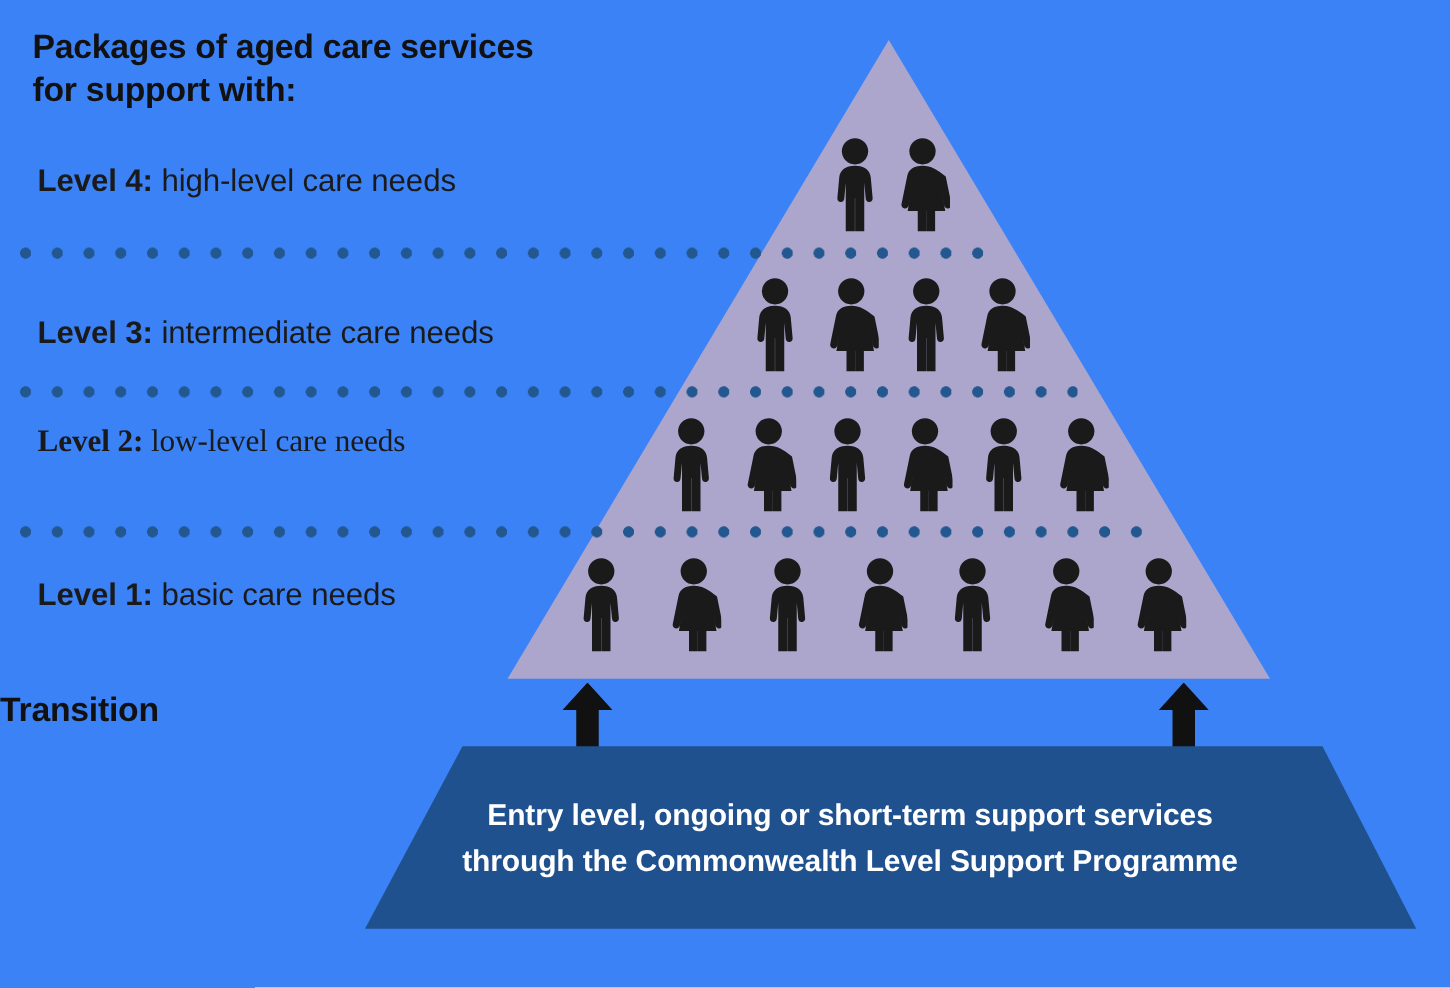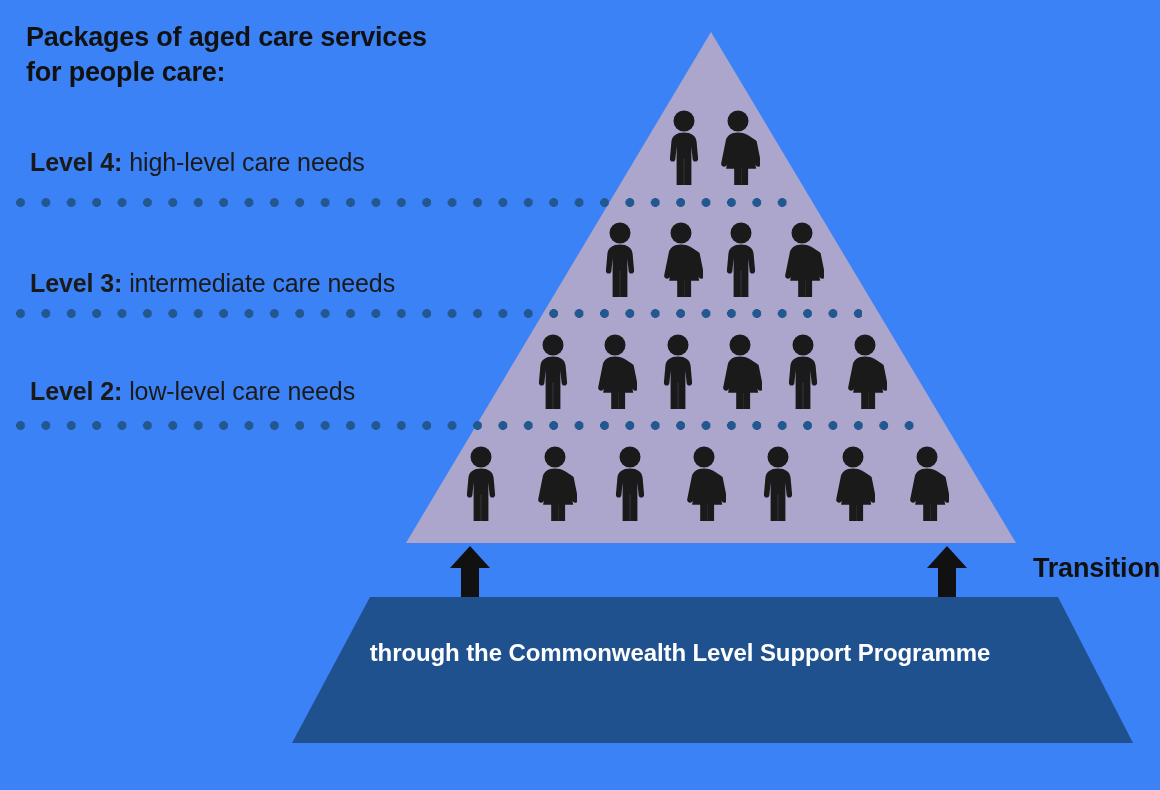--- a/index.html
+++ b/index.html
@@ -34,31 +34,30 @@
   }
   .heading .ln { display: block; }
 
   .level-label {
     position: absolute;
     left: 30px;
     font-size: 25px;
     color: #1a1a1a;
     white-space: nowrap;
     letter-spacing: -0.1px;
-    margin-top: 17px;
   }
   .level-label .lv {
     font-weight: bold;
   }
   .level-label .desc {
     font-weight: normal;
   }
   #label-l4 { top: 131px; }
   #label-l3 { top: 252px; }
-  #label-l2 { top: 360px; }
+  #label-l2 { top: 340px; font-family: Liberation Serif, serif; }
   #label-l1 { top: 462px; }
 
   
   .divider {
     position: absolute;
     left: 16px;
     height: 9px;
     background-image: radial-gradient(circle at 4.5px 4.5px, #23578f 4.2px, rgba(255,255,255,0) 4.6px);
     background-size: 25.4px 9px;
     background-repeat: repeat-x;
@@ -93,21 +92,21 @@
   #row-l3 { left: 598px; top: 222px; width: 226px; }
   #row-l2 { left: 531px; top: 334px; width: 356px; }
   #row-l1 { left: 459px; top: 446px; width: 490px; }
 
   
   #transition-label {
     position: absolute;
     left: 0;
     top: 553px;
     width: 1160px;
-    text-align: right;
+    text-align: left;
     font-size: 27px;
     font-weight: bold;
     color: #111111;
     letter-spacing: -0.2px;
   }
   .arrow-up {
     position: absolute;
     top: 546px;
   }
   #arrow-left  { left: 450px; }
@@ -140,31 +139,34 @@
 <body>
 
 <div id="stage">
 
   <svg id="pyramid" viewBox="0 0 1160 790">
     <polygon points="711,32 1016,543 406,543" fill="#aca6cc"></polygon>
   </svg>
 
   <div class="heading">
     <span class="ln">Packages of aged care services</span>
-    <span class="ln">for people care:</span>
+    <span class="ln">for support with:</span>
   </div>
 
   <div class="level-label" id="label-l4">
     <span class="lv">Level 4:</span><span class="desc"> high-level care needs</span>
   </div>
   <div class="level-label" id="label-l3">
     <span class="lv">Level 3:</span><span class="desc"> intermediate care needs</span>
   </div>
   <div class="level-label" id="label-l2">
     <span class="lv">Level 2:</span><span class="desc"> low-level care needs</span>
+  </div>
+  <div class="level-label" id="label-l1">
+    <span class="lv">Level 1:</span><span class="desc"> basic care needs</span>
   </div>
 
   <div class="divider" id="divider-1"></div>
   <div class="divider" id="divider-2"></div>
   <div class="divider" id="divider-3"></div>
 
   <div class="tier-row" id="row-l4">
       <span class="figure">
         <svg width="44" height="75" viewBox="0 0 44 75">
           <circle cx="22" cy="11" r="10.5" fill="#1a1a1a"></circle>
@@ -292,16 +294,17 @@
   </svg>
   <div id="transition-label">Transition</div>
   <svg class="arrow-up" id="arrow-right" width="40" height="52" viewBox="0 0 40 52">
     <polygon points="20,0 40,22 29,22 29,52 11,52 11,22 0,22" fill="#111111"></polygon>
   </svg>
 
   <svg id="banner-shape" viewBox="0 0 1160 790">
     <polygon points="370,597 1058,597 1133,743 292,743" fill="#20518f"></polygon>
   </svg>
   <div id="banner-text">
+    <span class="ln">Entry level, ongoing or short-term support services</span>
     <span class="ln">through the Commonwealth Level Support Programme</span>
   </div>
 
 </div>
 
 </body></html>

